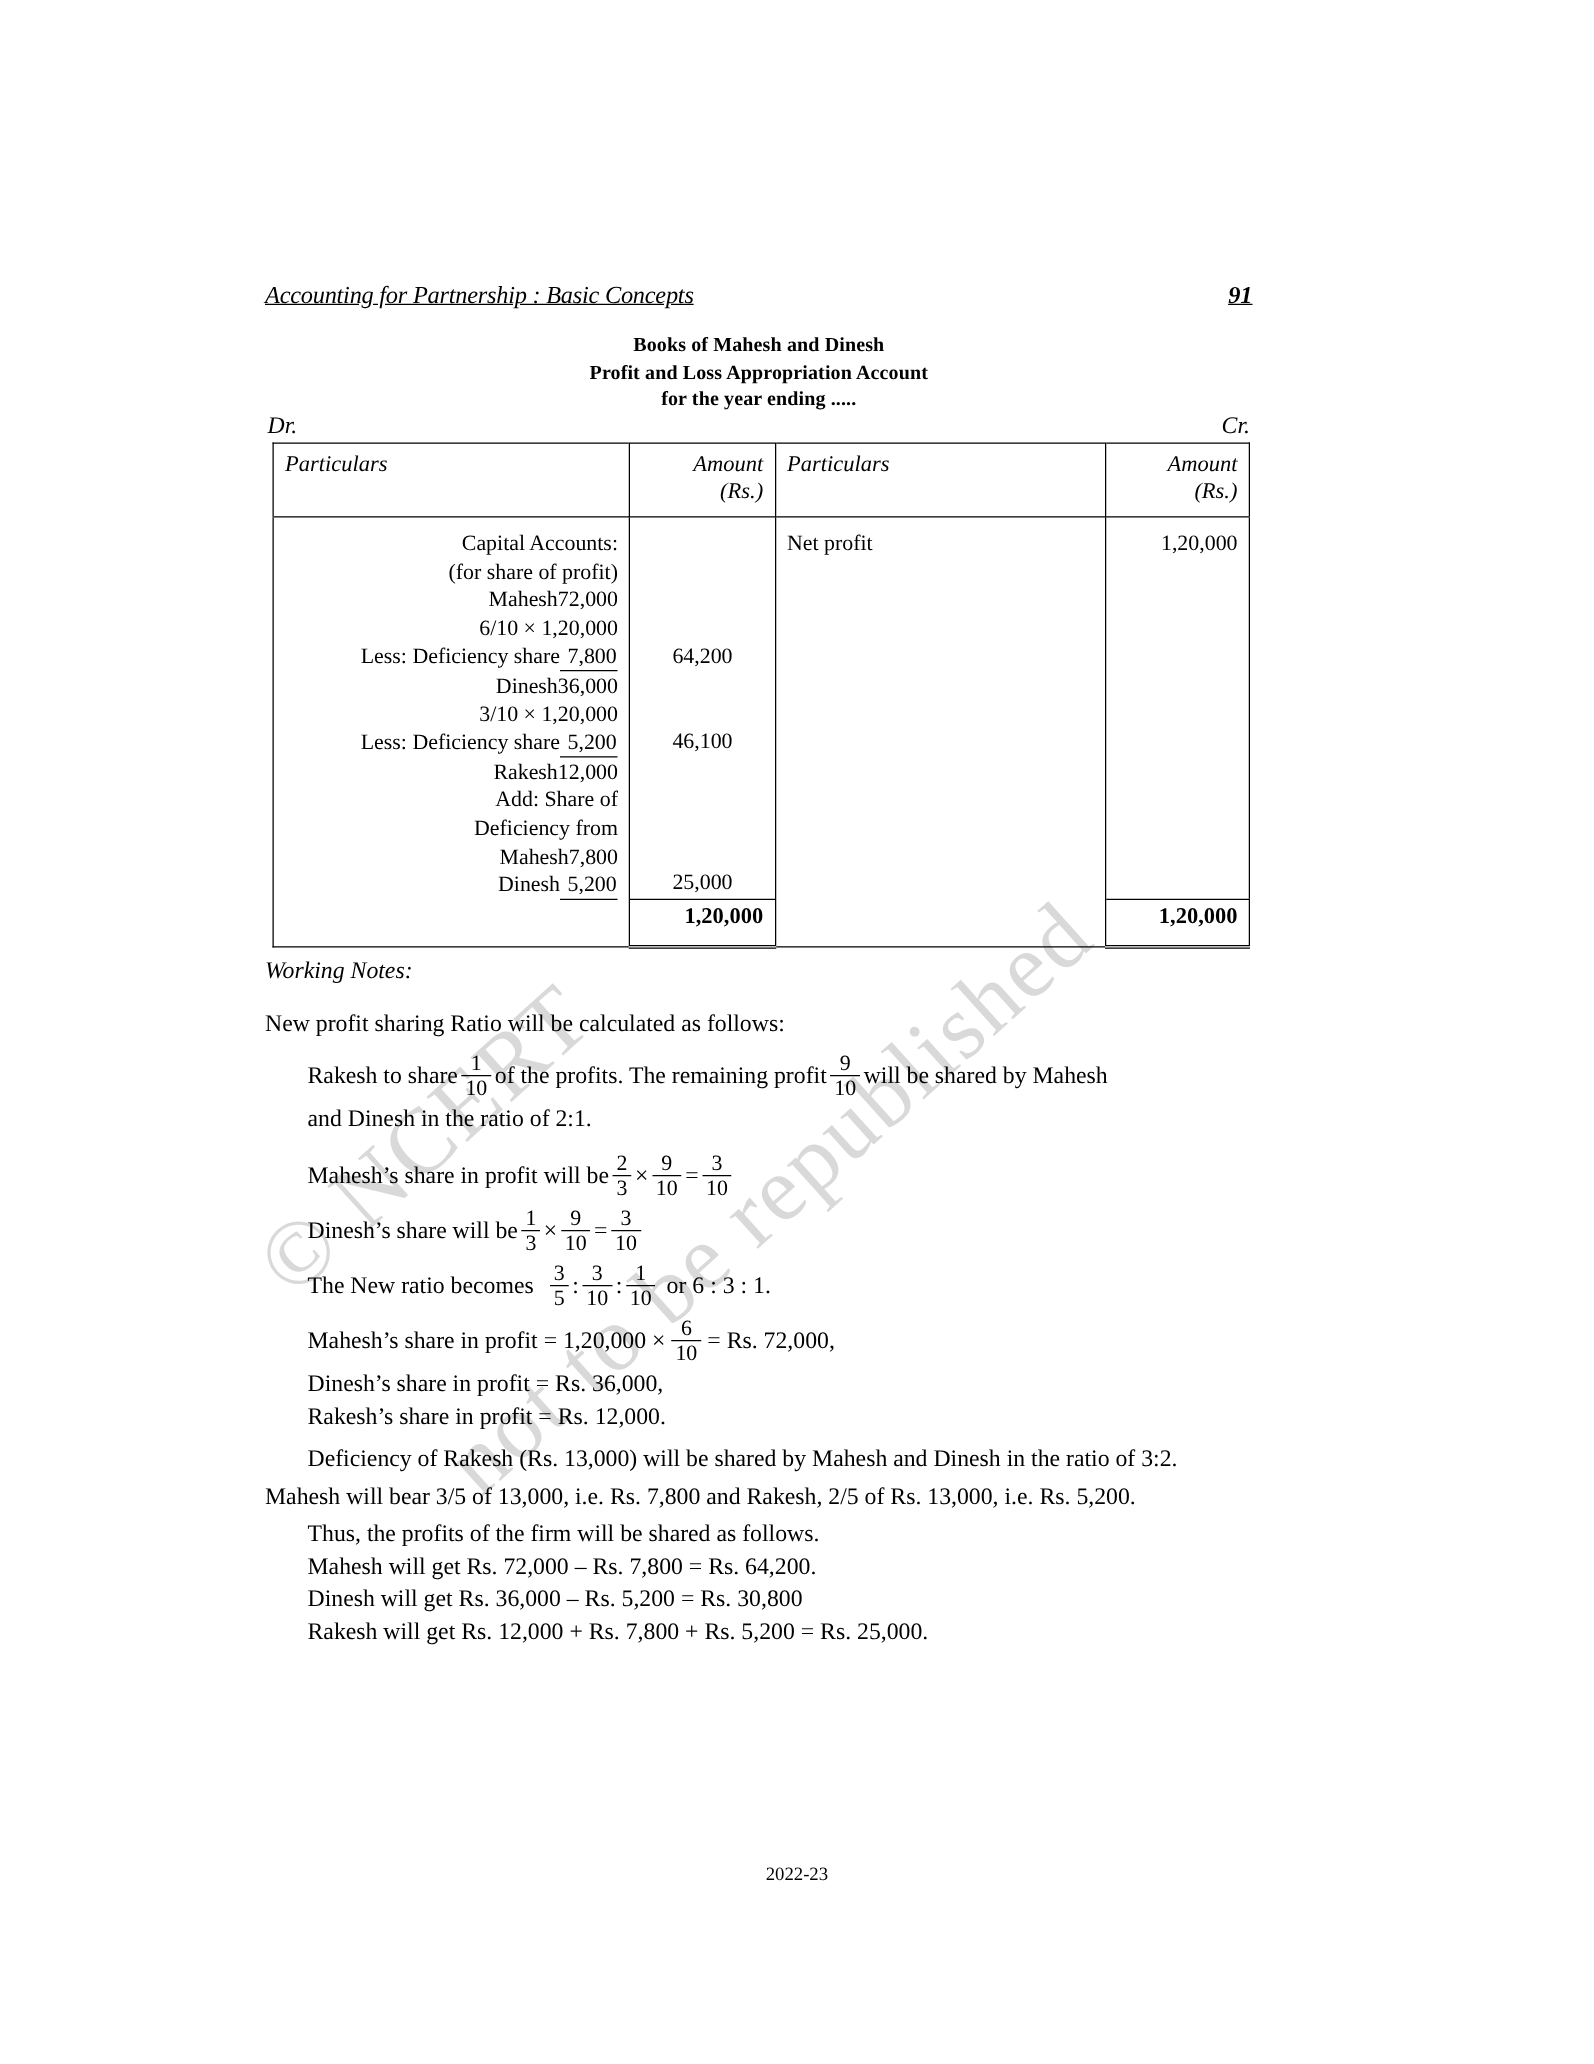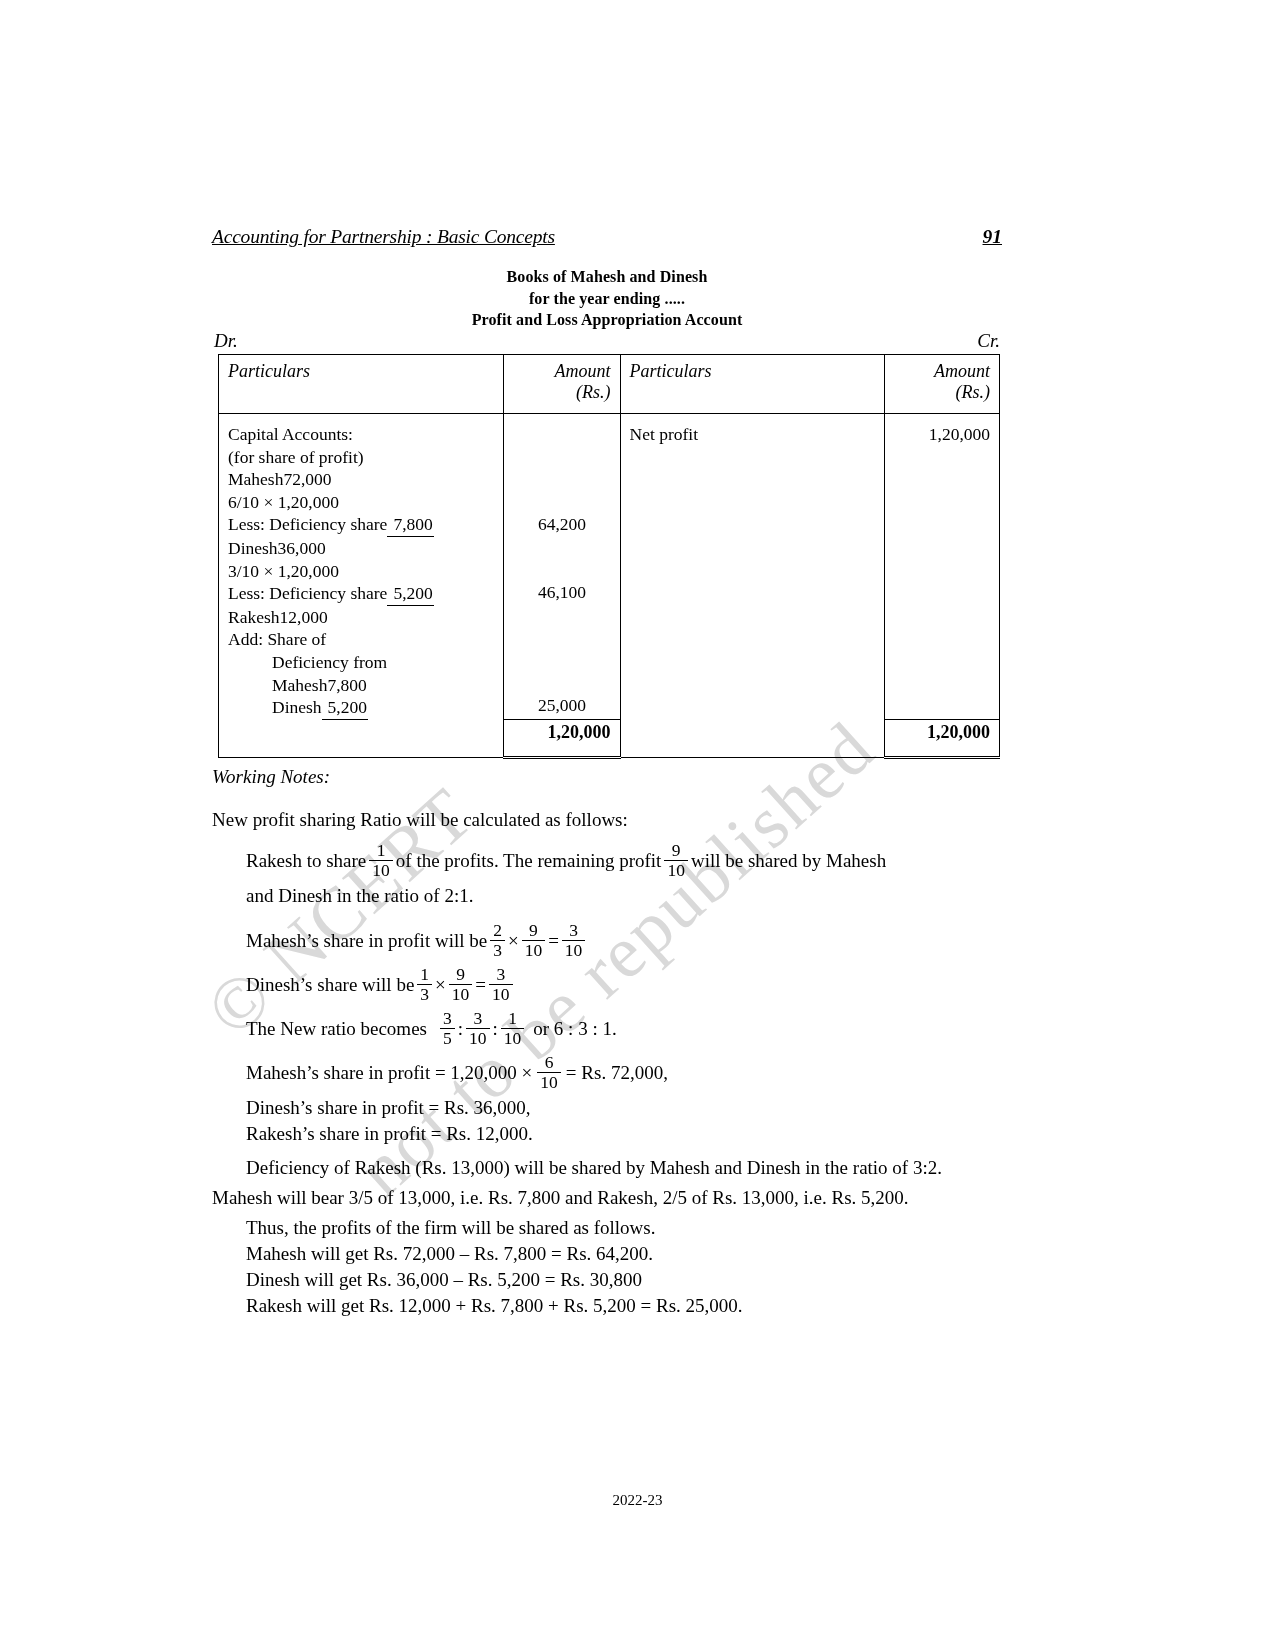--- a/index.html
+++ b/index.html
@@ -81,21 +81,21 @@
     font-style:italic;
     font-size:18px;
     padding:6px 9px 0 9px;
   }
   .hdr-amt { text-align:right; }
   .hdr-amt .l2 { display:block; }
 
   .body-row td { height:296px; padding:9px 9px 0 9px; }
 
   
-  .pline { display:flex; justify-content:flex-start; line-height:22.6px; white-space:nowrap; }
+  .pline { display:flex; justify-content:flex-end; line-height:22.6px; white-space:nowrap; }
   .pline .lbl { }
   .pline .num { text-align:right; }
   .num.ul { border-bottom:1.2px solid #000; padding:0 1px 0 6px; }
   .ital { }
   .indent-1 { padding-left:44px; }
 
   .amtlist { line-height:22.6px; text-align:center; }
 
   .np { line-height:22.6px; }
   .np-amt { text-align:right; line-height:22.6px; }
@@ -152,22 +152,22 @@
 
   <div class="content">
 
     <div class="runhead">
       <span class="rh-title">Accounting for Partnership : Basic Concepts</span>
       <span class="rh-page">91</span>
     </div>
 
     <div class="acct-head">
       <div>Books of Mahesh and Dinesh</div>
+      <div>Profit and Loss Appropriation Account</div>
       <div>for the year ending .....</div>
-      <div>Profit and Loss Appropriation Account</div>
     </div>
 
     <div class="drcr">
       <span>Dr.</span>
       <span>Cr.</span>
     </div>
 
     <table class="ledger">
       <tbody>
           <tr class="hdr-row">

